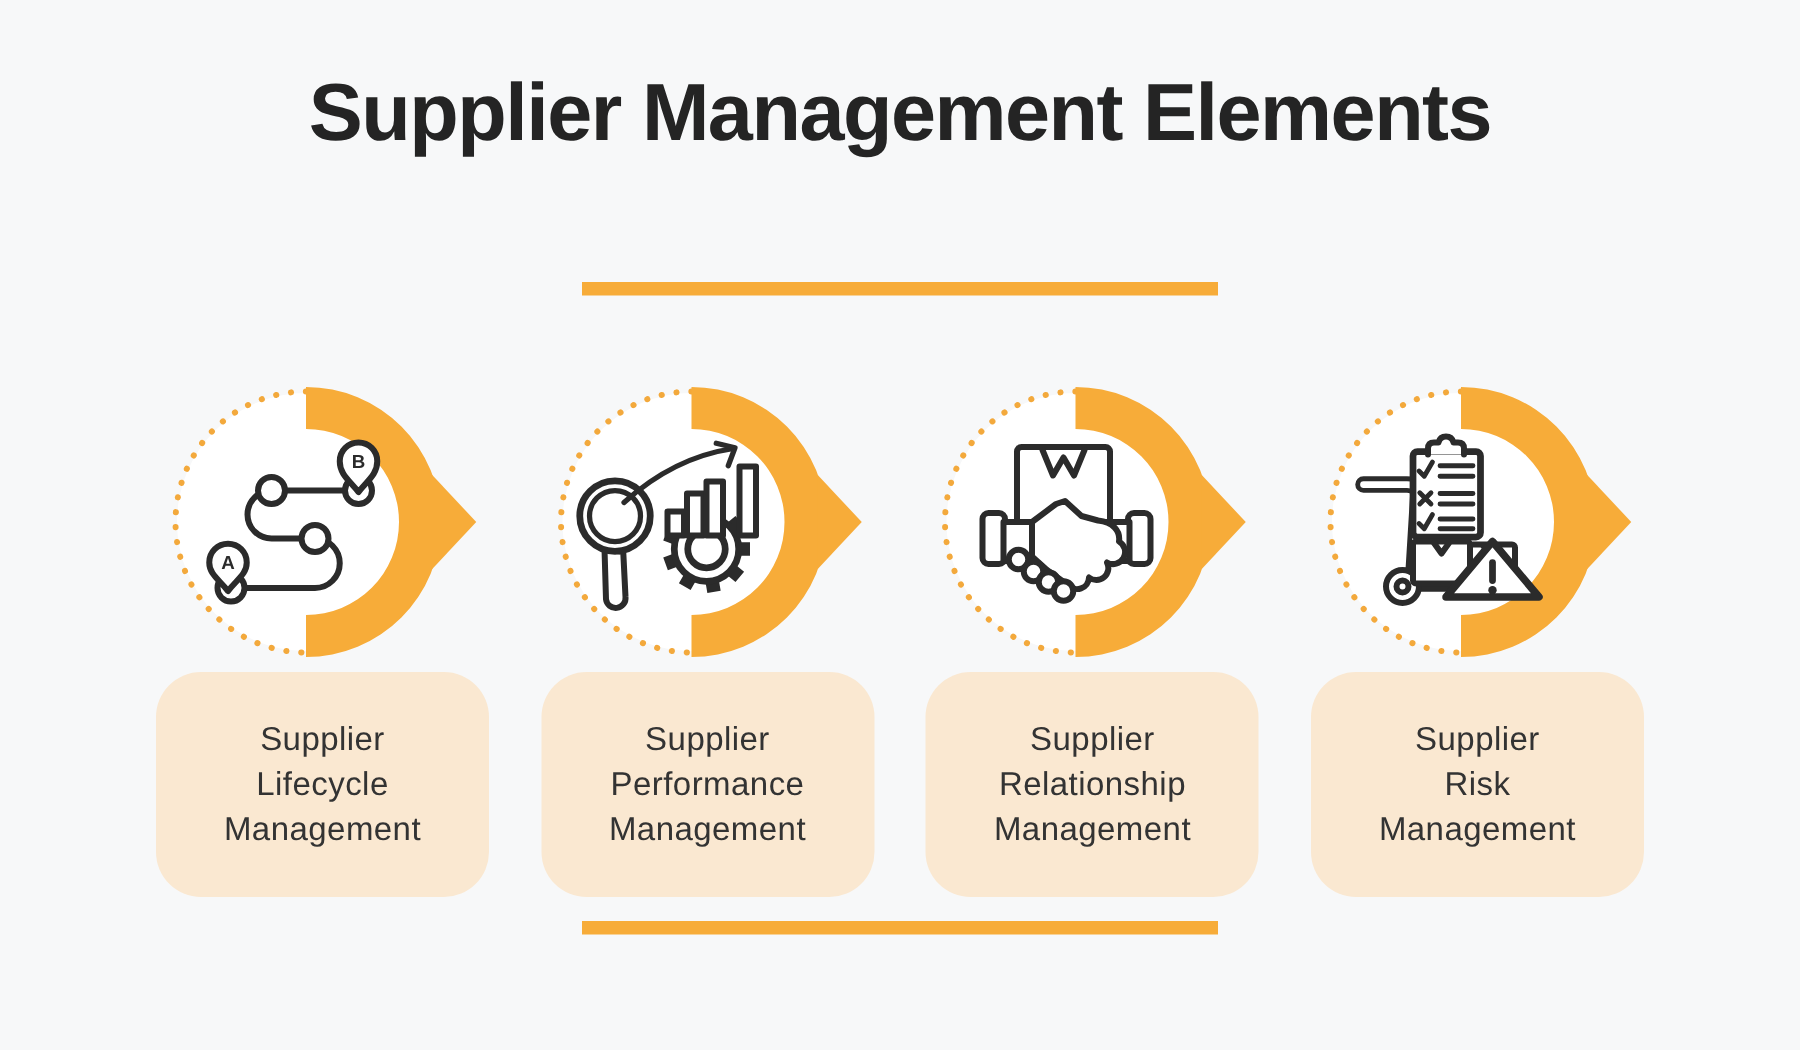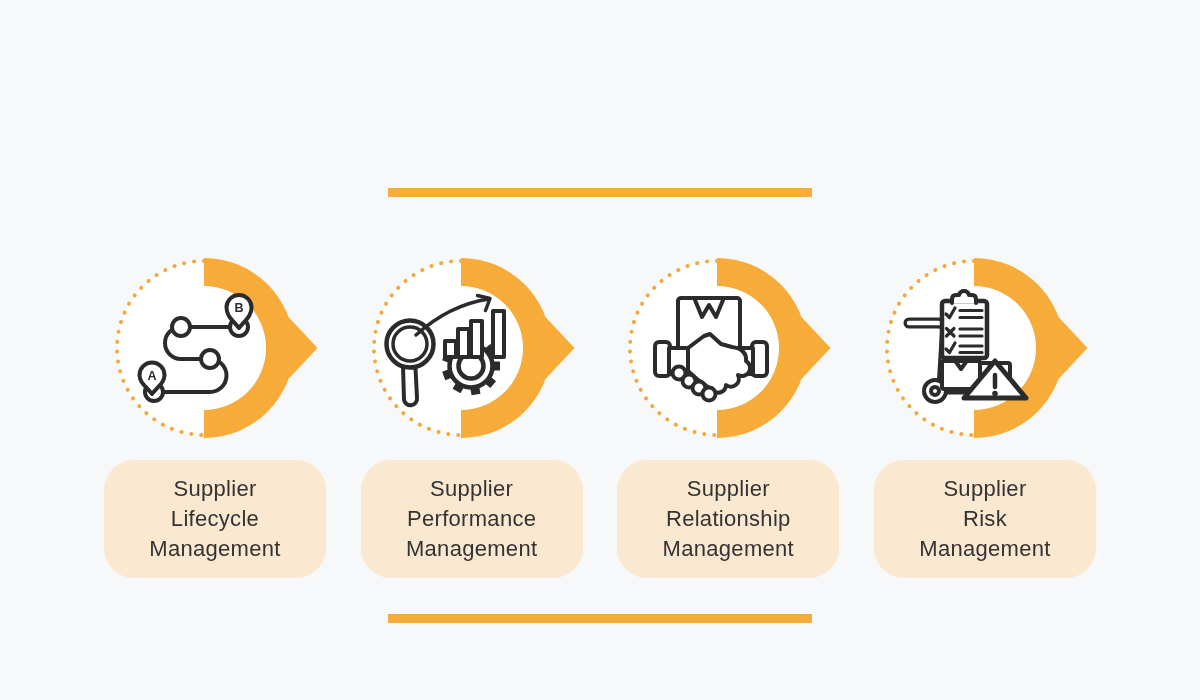--- a/index.html
+++ b/index.html
@@ -36,22 +36,22 @@
     width:230px;
     display:flex;
     flex-direction:column;
     align-items:center;
   }
   .medallion{
     width:228px;height:192px;
     display:block;
   }
   .label-box{
-    margin-top:16px;
-    width:222px;height:118px;
+    margin-top:4px;
+    width:222px;height:150px;
     background:#FAE8D1;
     border-radius:30px;
     display:flex;
     align-items:center;
     justify-content:center;
   }
   .label-text{
     white-space:pre-line;
     text-align:center;
     font-size:22px;
@@ -70,20 +70,21 @@
     <defs>
       <g id="medallion-base">
         <circle cx="103" cy="96" r="86" fill="#FFFFFF"></circle>
         <path d="M 103 9 A 87 87 0 0 0 16 96 A 87 87 0 0 0 103 183" fill="none" stroke="#F3A93C" stroke-width="4" stroke-dasharray="0.1 9.9" stroke-linecap="round"></path>
         <path d="M 103 6 A 90 90 0 0 1 103 186 L 103 158 A 62 62 0 0 0 103 34 Z" fill="#F7AC39"></path>
         <path d="M 187 64.5 L 216.5 96 L 187 127.5 Z" fill="#F7AC39"></path>
       </g>
     </defs>
   </svg>
 
+  <div class="title">Supplier Management Elements</div>
 
   <div class="divider top"></div>
 
   <div class="row">
 
     <div class="column">
       <svg class="medallion" viewBox="0 0 228 192">
         <use href="#medallion-base"></use>
         <g transform="translate(38,39)" stroke="#2B2B2B" stroke-width="4" fill="none" stroke-linecap="round" stroke-linejoin="round">
           <path d="M 100 36 L 42 36 A 16 16 0 0 0 42 68 L 71 68 A 16.5 16.5 0 0 1 71 101 L 15 101"></path>

